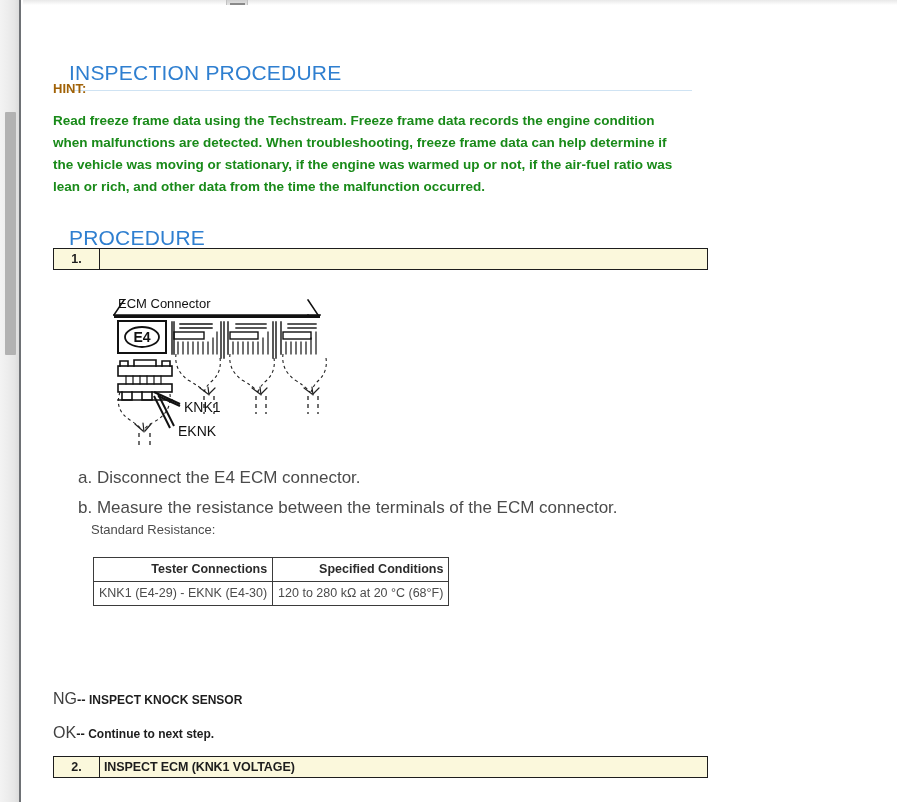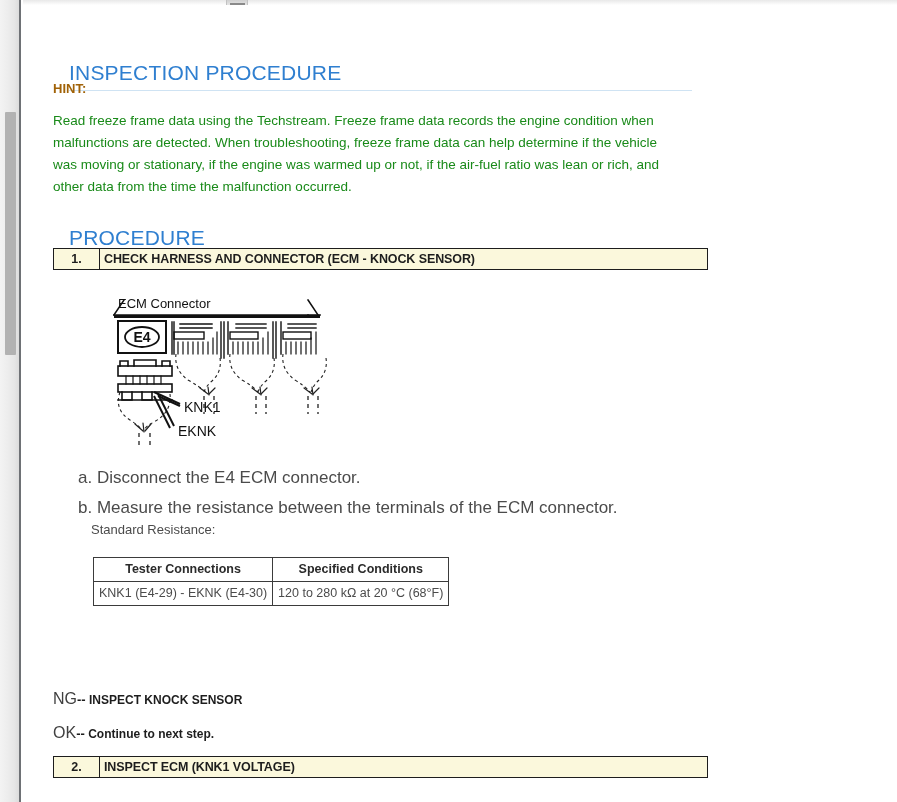--- a/index.html
+++ b/index.html
@@ -116,21 +116,21 @@
   
   .hint-label {
     font-size: 13px;
     font-weight: bold;
     color: #a16207;
     margin: 0;
     line-height: 1.2;
   }
   .hint-body {
     font-size: 13.5px;
-    font-weight: normal;
+    font-weight: bold;
     color: #198a19;
     line-height: 1.62;
     margin: 0;
   }
 
   
   .step-bar {
     display: flex;
     border: 1px solid #1d1d1d;
     background: #fbf8dc;
@@ -179,21 +179,21 @@
   
   table.spec-table {
     border-collapse: collapse;
     font-size: 12.5px;
     color: #4b4b4b;
   }
   table.spec-table th,
   table.spec-table td {
     border: 1px solid #3b3b3b;
     padding: 2px 5px;
-    text-align: center;
+    text-align: right;
     font-weight: normal;
     white-space: nowrap;
     line-height: 1.5;
   }
   table.spec-table th {
     font-weight: bold;
     color: #2b2b2b;
   }
 
   
@@ -255,21 +255,20 @@
       <p class="hint-body">Read freeze frame data using the Techstream. Freeze frame data records the engine condition when malfunctions are detected. When troubleshooting, freeze frame data can help determine if the vehicle was moving or stationary, if the engine was warmed up or not, if the air-fuel ratio was lean or rich, and other data from the time the malfunction occurred.</p>
     </div>
 
     <div class="content-col" style="top:205px;">
       <h1 class="section-heading">PROCEDURE</h1>
     </div>
 
     <div class="content-col" style="top:243px;">
       <div class="step-bar">
         <div class="step-number">1.</div>
-        <div class="step-title">CHECK HARNESS AND CONNECTOR (ECM - KNOCK SENSOR)</div>
       </div>
     </div>
 
     <div id="ecm-figure">
       <svg width="230" height="165" viewBox="0 0 230 165" xmlns="http://www.w3.org/2000/svg">
         <g fill="none" stroke="#111111" stroke-width="1.6" stroke-linecap="square">
 
           <line x1="6" y1="27" x2="16" y2="12"></line>
           <line x1="6" y1="27" x2="200" y2="27"></line>
           <line x1="200" y1="27" x2="212" y2="27"></line>

